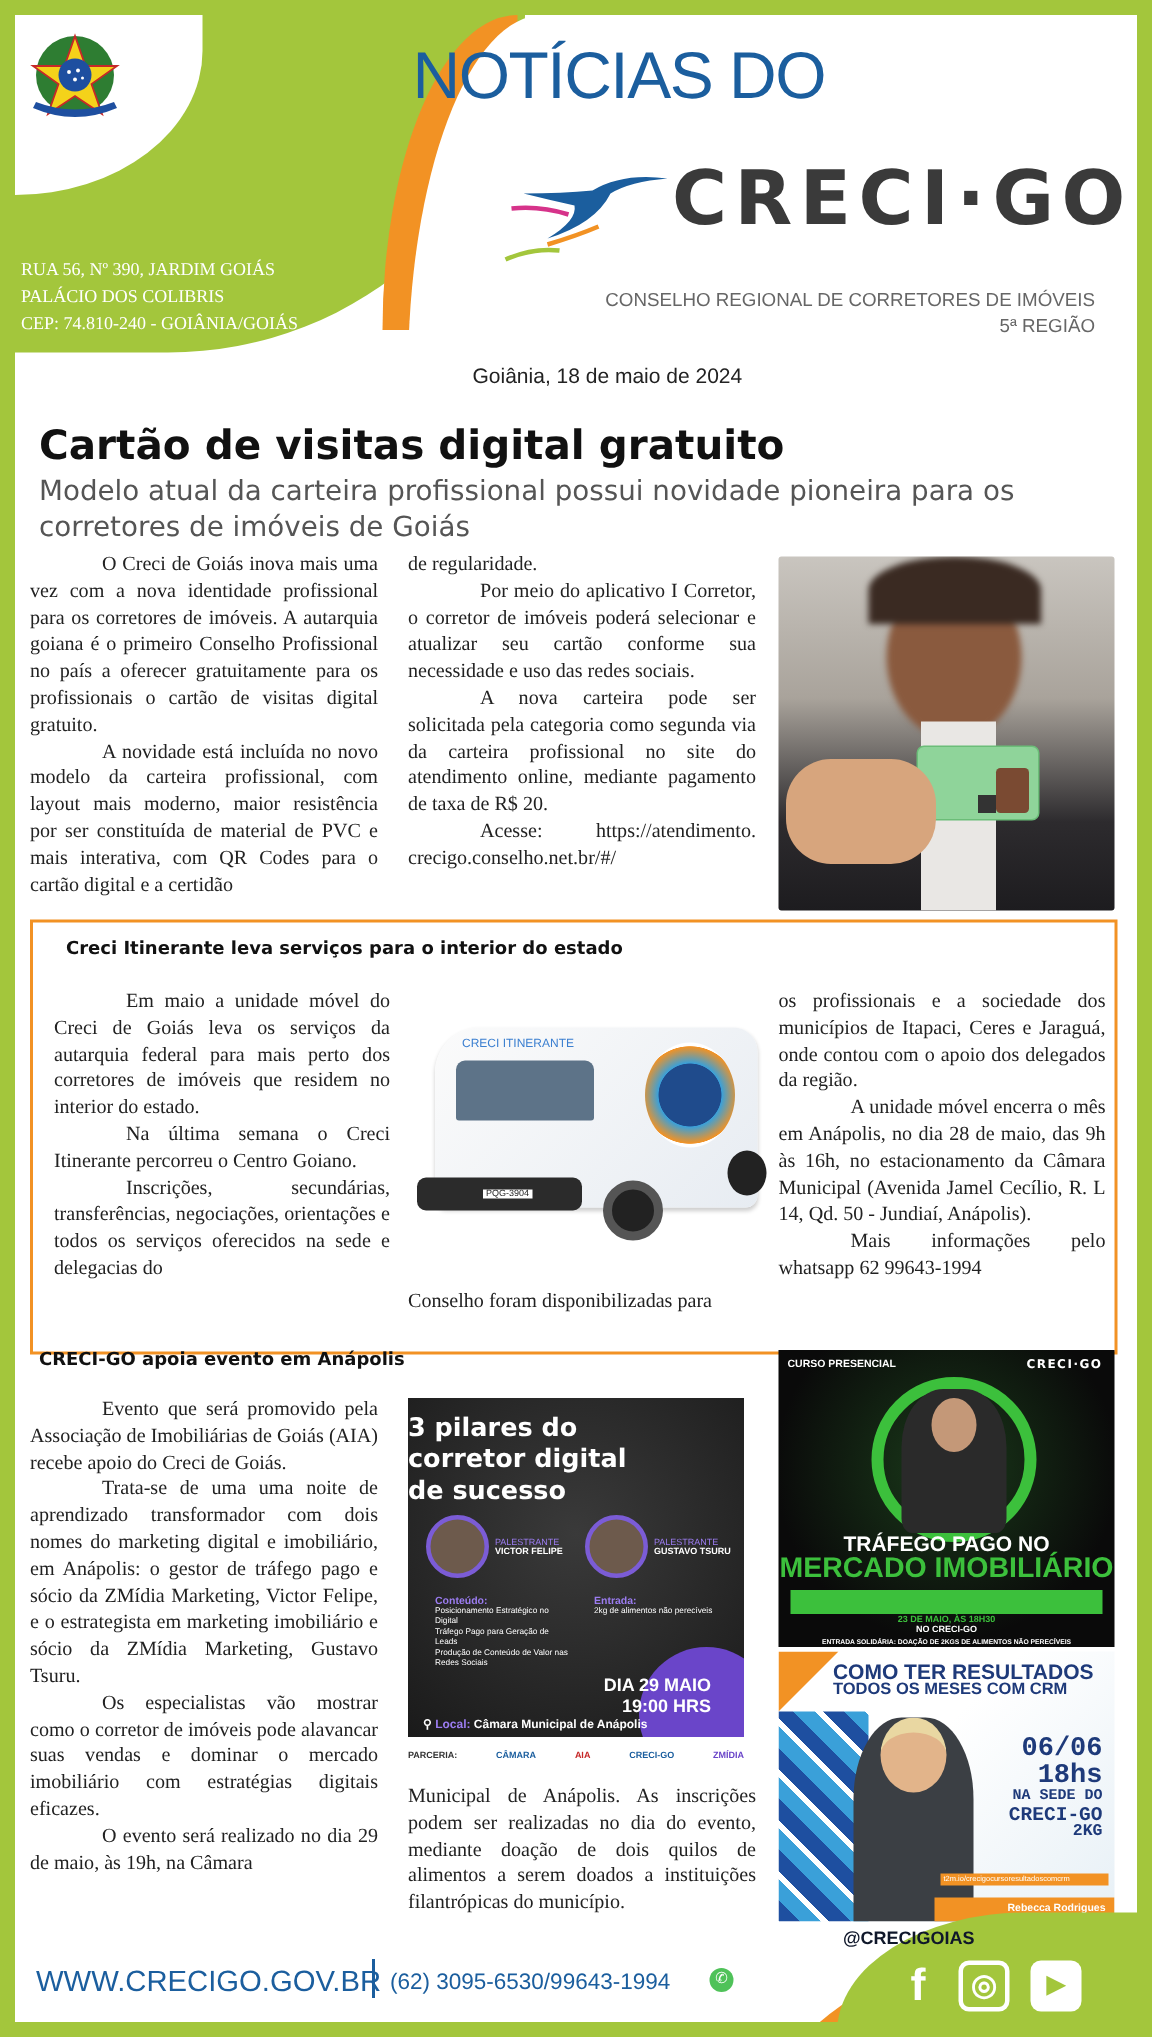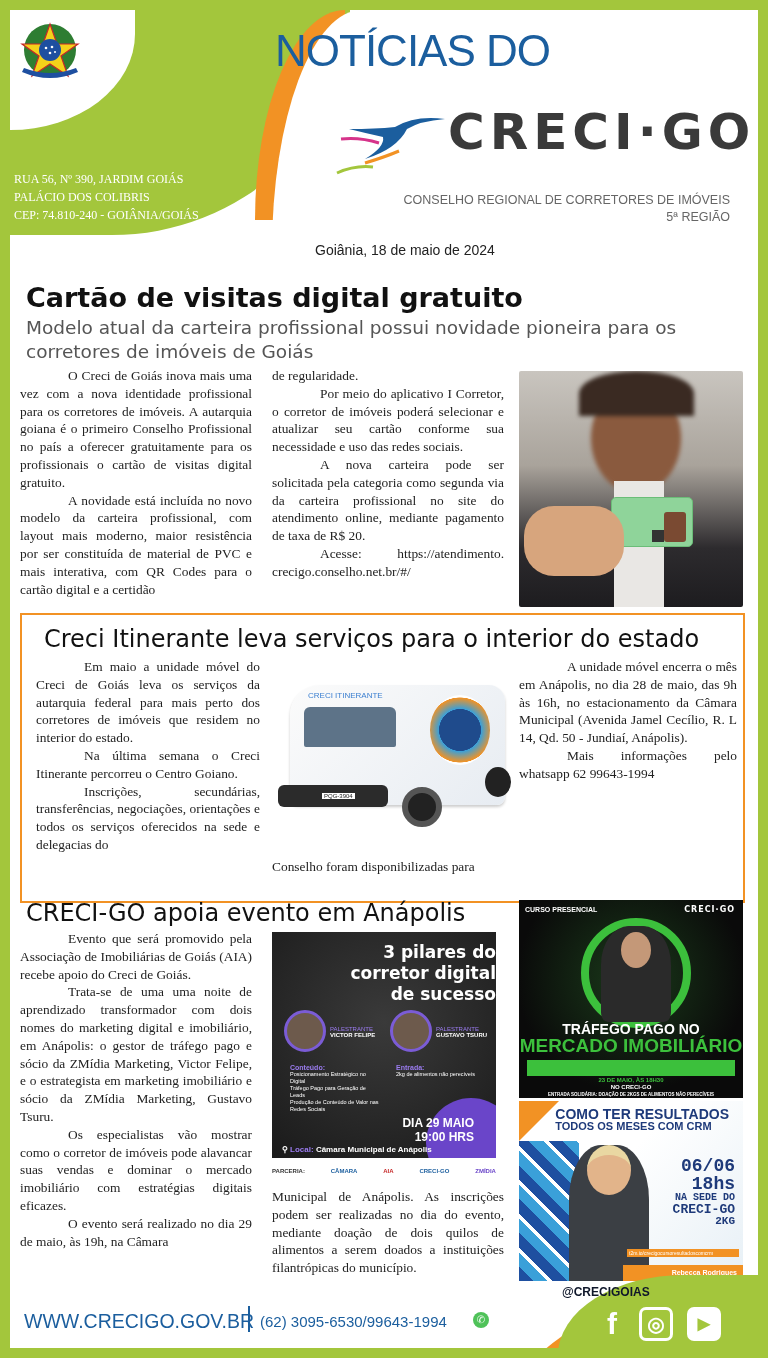--- a/index.html
+++ b/index.html
@@ -18,21 +18,21 @@
 .date{position:absolute;left:305px;top:232px;font-family:"Liberation Sans",sans-serif;font-size:14px;color:#222}
 
 .h1{position:absolute;left:16px;top:272px;font-family:"DejaVu Sans",sans-serif;font-weight:bold;font-size:27px;color:#111}
 .sub{position:absolute;left:16px;top:306px;width:720px;font-family:"DejaVu Sans",sans-serif;font-size:18.5px;line-height:24px;color:#555}
 .col{position:absolute;font-size:13.4px;line-height:17.8px;text-align:justify;hyphens:auto;color:#222}
 .col p{text-indent:48px}
 .col p.noind{text-indent:0}
 .photo{position:absolute;overflow:hidden;border-radius:2px}
 
 .box{position:absolute;left:10px;top:603px;width:725px;height:290px;border:2px solid #f29224}
-.h2{position:absolute;font-family:"DejaVu Sans",sans-serif;font-weight:normal;font-size:24px;color:#111}
+.h2{position:absolute;font-family:"DejaVu Sans",sans-serif;font-weight:bold;font-size:12px;color:#111}
 
 .foot-orange{position:absolute;left:500px;top:1265px;width:300px;height:140px;background:#f29224;border-top-left-radius:100% 100%}
 .foot-green{position:absolute;left:548px;top:1265px;width:210px;height:80px;background:#a3c63c;border-top-left-radius:60% 100%}
 .url{position:absolute;left:14px;top:1300px;font-family:"Liberation Sans",sans-serif;color:#1b5e9e;font-size:19.5px}
 .sep{position:absolute;left:238px;top:1296px;width:2px;height:26px;background:#1b5e9e}
 .phone{position:absolute;left:250px;top:1303px;font-family:"Liberation Sans",sans-serif;color:#1b5e9e;font-size:15px}
 .wa{position:absolute;left:463px;top:1302px;width:16px;height:16px;border-radius:50%;background:#4fc259;color:#fff;font-size:10px;text-align:center;line-height:16px}
 .handle{position:absolute;left:552px;top:1275px;font-family:"Liberation Sans",sans-serif;color:#0f172a;font-weight:bold;font-size:12px}
 .soc{position:absolute;top:1297px;width:34px;height:34px;border-radius:7px;background:#fff;color:#a3c63c;font-family:"Liberation Sans",sans-serif;font-weight:bold;text-align:center;line-height:34px;font-size:22px}
 </style>
@@ -118,36 +118,37 @@
       <div style="position:absolute;left:8px;top:118px;width:110px;height:22px;background:#2b2b2b;border-radius:6px">
         <span style="position:absolute;left:44px;top:8px;font-size:6px;background:#fff;padding:0 2px;font-family:'Liberation Sans',sans-serif">PQG-3904</span>
       </div>
       <div style="position:absolute;left:132px;top:120px;width:40px;height:40px;border-radius:50%;background:#222;border:6px solid #555"></div>
       <div style="position:absolute;left:215px;top:100px;width:26px;height:30px;border-radius:50%;background:#222"></div>
     </div>
     <div class="col" style="left:250px;top:243px;width:240px;">
       <p class="noind">Conselho foram disponibilizadas para</p>
     </div>
     <div class="col" style="left:497px;top:43px;width:218px">
+      <p class="noind">os profissionais e a sociedade dos municípios de Itapaci, Ceres e Jaraguá, onde contou com o apoio dos delegados da região.</p>
       <p>A unidade móvel encerra o mês em Anápolis, no dia 28 de maio, das 9h às 16h, no estacionamento da Câmara Municipal (Avenida Jamel Cecílio, R. L 14, Qd. 50 - Jundiaí, Anápolis).</p>
       <p>Mais informações pelo whatsapp 62 99643-1994</p>
     </div>
   </div>
 
   <div>
     <div class="h2" style="left:16px;top:889px">CRECI-GO apoia evento em Anápolis</div>
     <div class="col" style="left:10px;top:920px;width:232px">
       <p>Evento que será promovido pela Associação de Imobiliárias de Goiás (AIA) recebe apoio do Creci de Goiás.</p>
       <p>Trata-se de uma  uma noite de aprendizado transformador com dois nomes do marketing digital e imobiliário, em Anápolis: o gestor de tráfego pago e sócio da ZMídia Marketing, Victor Felipe, e o estrategista em marketing imobiliário e sócio da ZMídia Marketing, Gustavo Tsuru.</p>
       <p>Os especialistas vão mostrar como o corretor de imóveis pode alavancar suas vendas e dominar o mercado imobiliário com estratégias digitais eficazes.</p>
       <p>O evento será realizado no dia 29 de maio, às 19h, na Câmara</p>
     </div>
 
     <div style="position:absolute;left:262px;top:922px;width:224px;height:226px;background:radial-gradient(circle at 50% 40%,#3a3a3a,#1a1a1a);overflow:hidden">
-      <div style="position:absolute;left:0;top:10px;width:224px;text-align:right;font-family:'DejaVu Sans',sans-serif;font-weight:bold;color:#fff;font-size:17px;line-height:21px">
+      <div style="position:absolute;left:0;top:10px;width:224px;text-align:left;font-family:'DejaVu Sans',sans-serif;font-weight:bold;color:#fff;font-size:17px;line-height:21px">
         <div>3 pilares do</div>
         <div>corretor digital</div>
         <div>de sucesso</div>
       </div>
       <div style="position:absolute;left:12px;top:78px;width:42px;height:42px;border-radius:50%;background:#6d5a4c;border:3px solid #7b5cd6"></div>
       <div style="position:absolute;left:58px;top:94px;font-family:'Liberation Sans',sans-serif;font-size:6px;color:#9b7cf0">
         <div>PALESTRANTE</div>
         <div style="color:#fff;font-weight:bold">VICTOR FELIPE</div>
       </div>
       <div style="position:absolute;left:118px;top:78px;width:42px;height:42px;border-radius:50%;background:#6d5a4c;border:3px solid #7b5cd6"></div>

